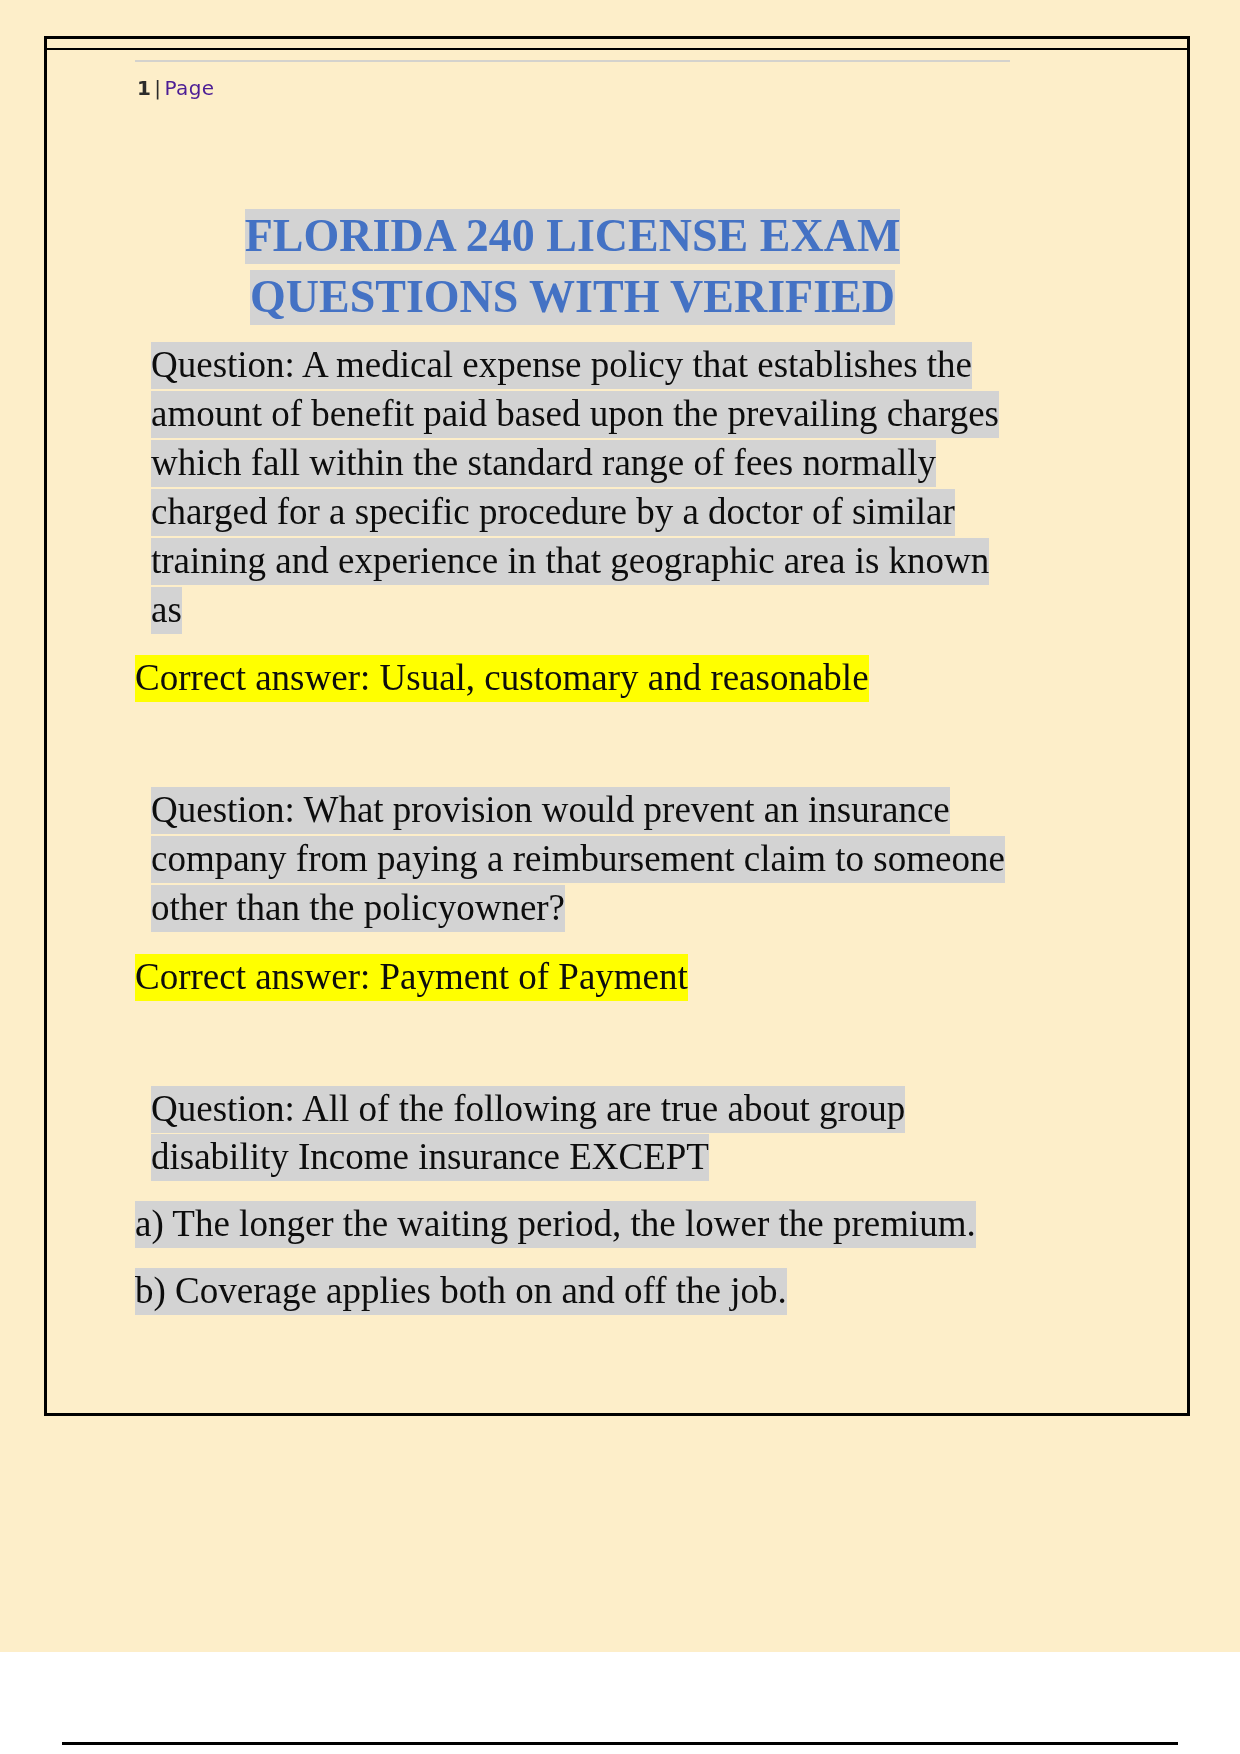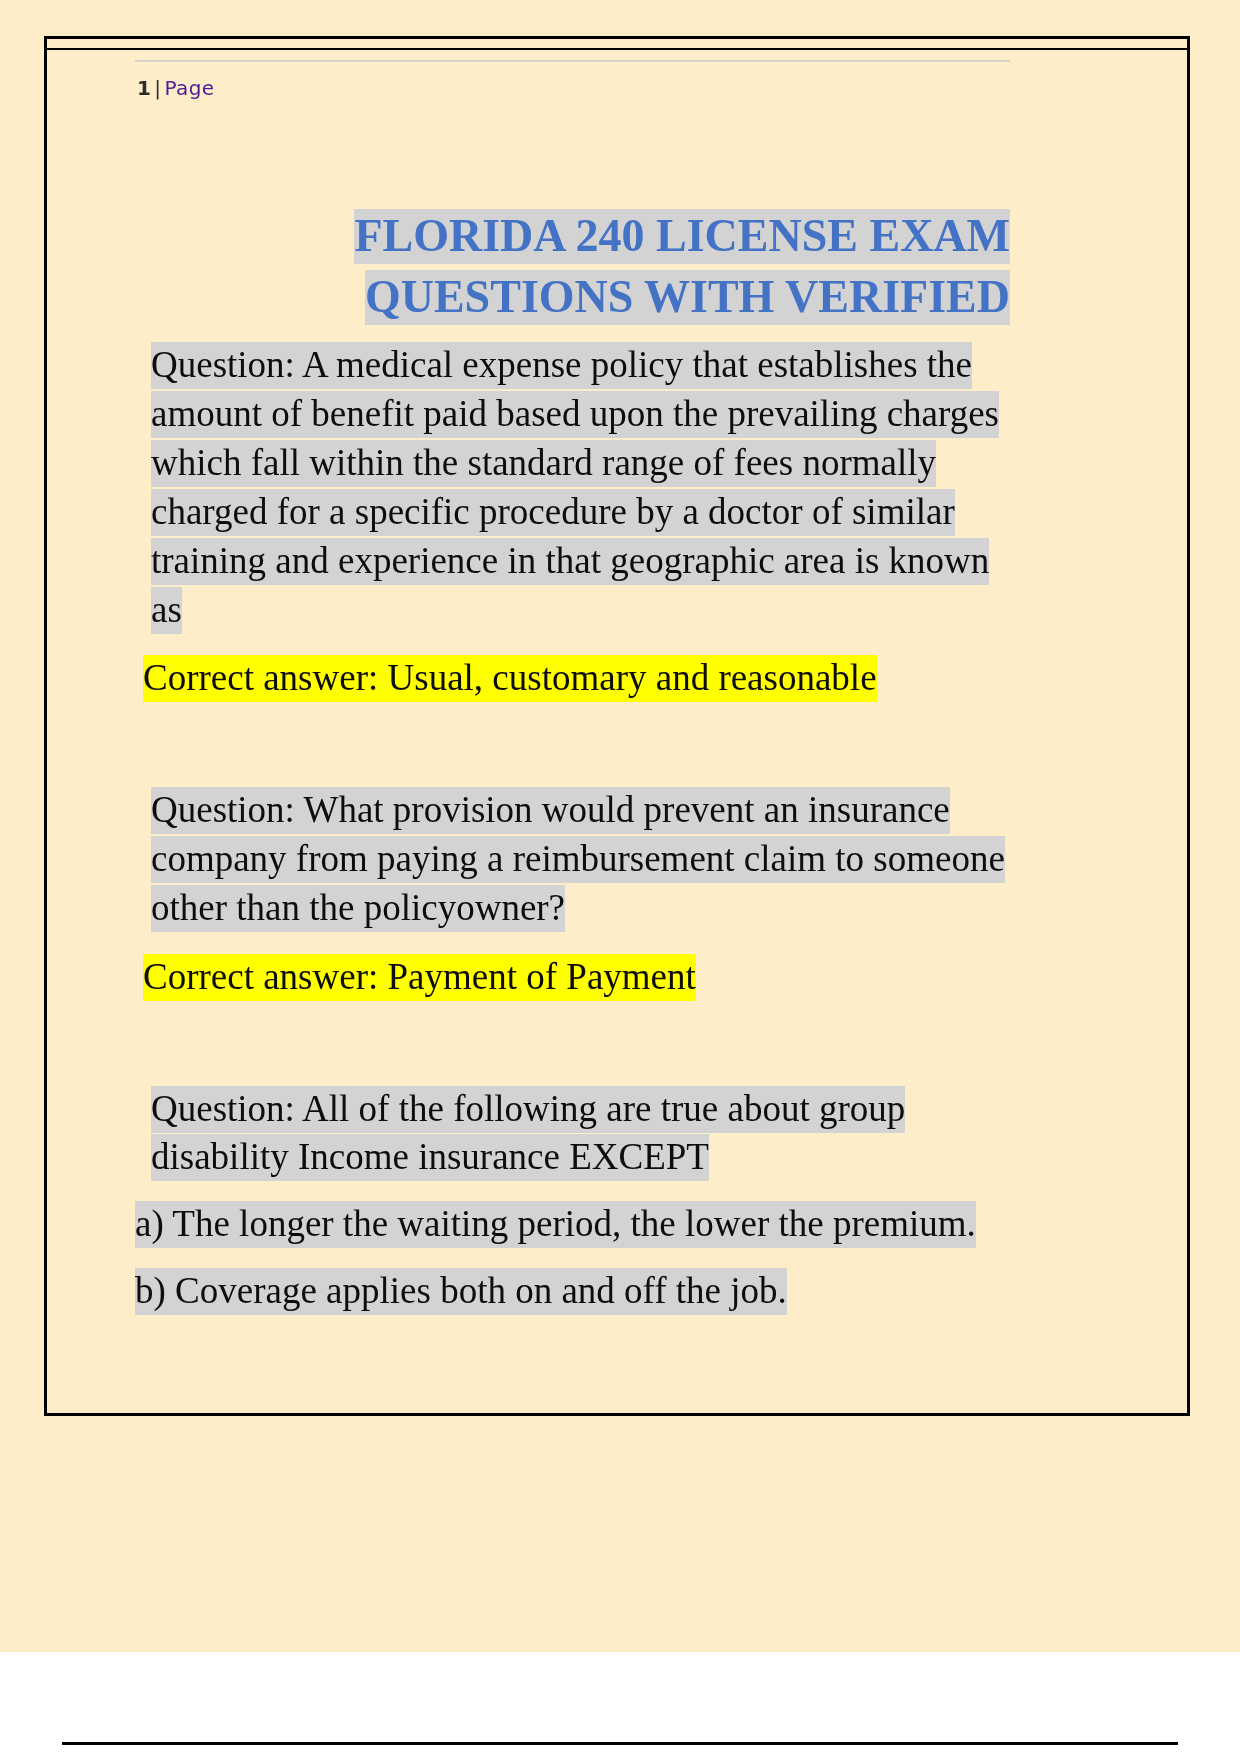--- a/index.html
+++ b/index.html
@@ -86,21 +86,21 @@
     margin: 0 0 0 2px;
     white-space: nowrap;
   }
   .page-number .num { color: #2b2b2b; font-weight: 700; }
   .page-number .bar { color: #2b2b2b; font-weight: 400; padding: 0 3px; }
   .page-number .word { color: #4c1d95; font-weight: 400; }
 
   
   .doc-title {
     margin: 106px 0 0 0;
-    text-align: right;
+    text-align: center;
     font-size: 46px;
     font-weight: 700;
     line-height: 1.32;
     color: #4472c4;
     letter-spacing: 0px;
   }
   .doc-title .tline {
     background: #d3d3d3;
     box-decoration-break: clone;
     -webkit-box-decoration-break: clone;
@@ -109,21 +109,21 @@
 
   
   .block {
     font-size: 37px;
     line-height: 1.32;
     color: #0d0d0d;
     margin: 14px 0 0 0;
     text-align: left;
   }
   .block.q { margin-top: 14px; padding-left: 16px; }
-  .block.ans { margin-top: 20px; margin-left: 8px; }
+  .block.ans { margin-top: 20px; }
   .block.opt { margin-top: 18px; }
   .block.gap-before { margin-top: 83px; }
 
   .hl-gray {
     background: #d3d3d3;
     box-decoration-break: clone;
     -webkit-box-decoration-break: clone;
     padding: 2px 0 4px 0;
   }
   .hl-yellow {

